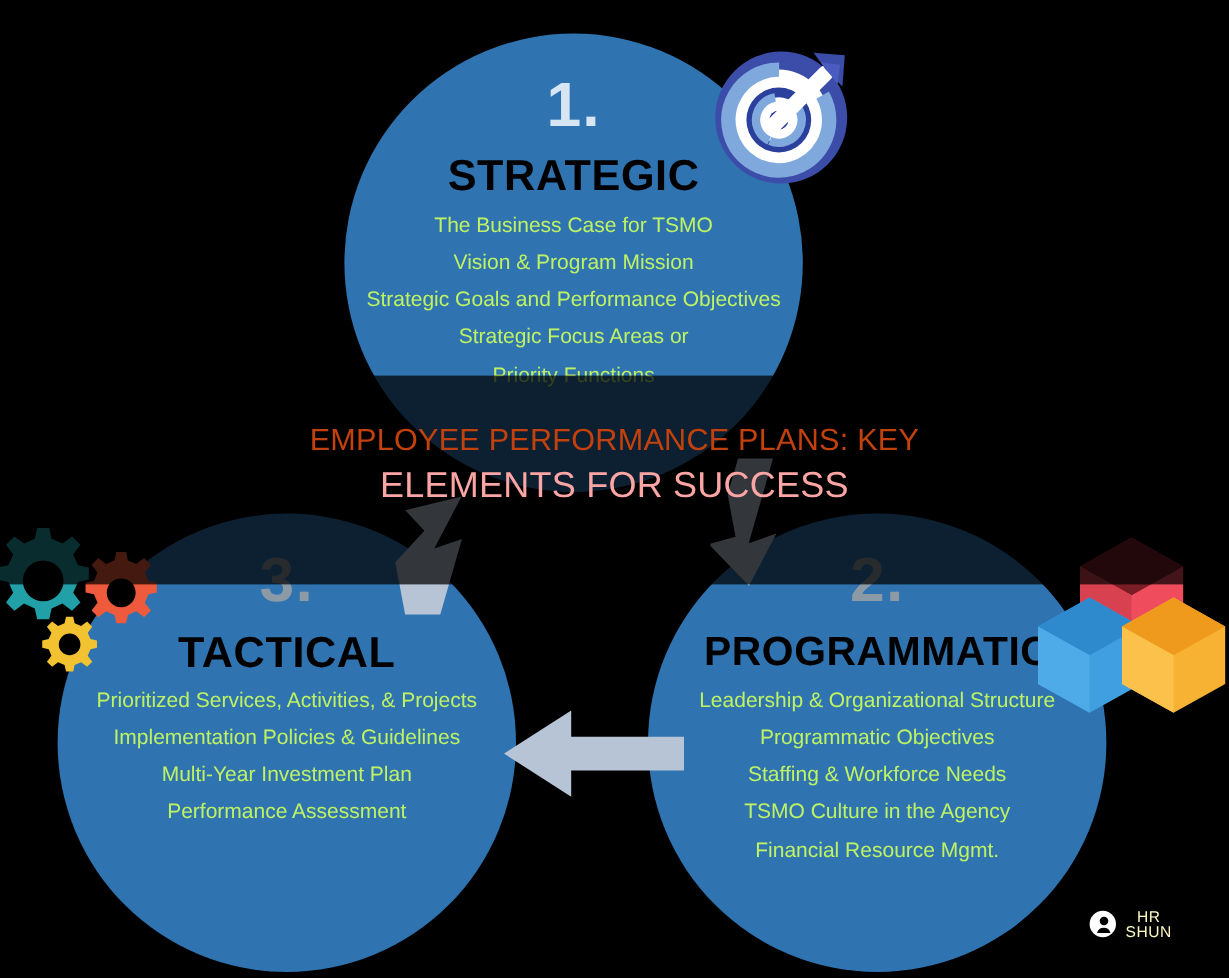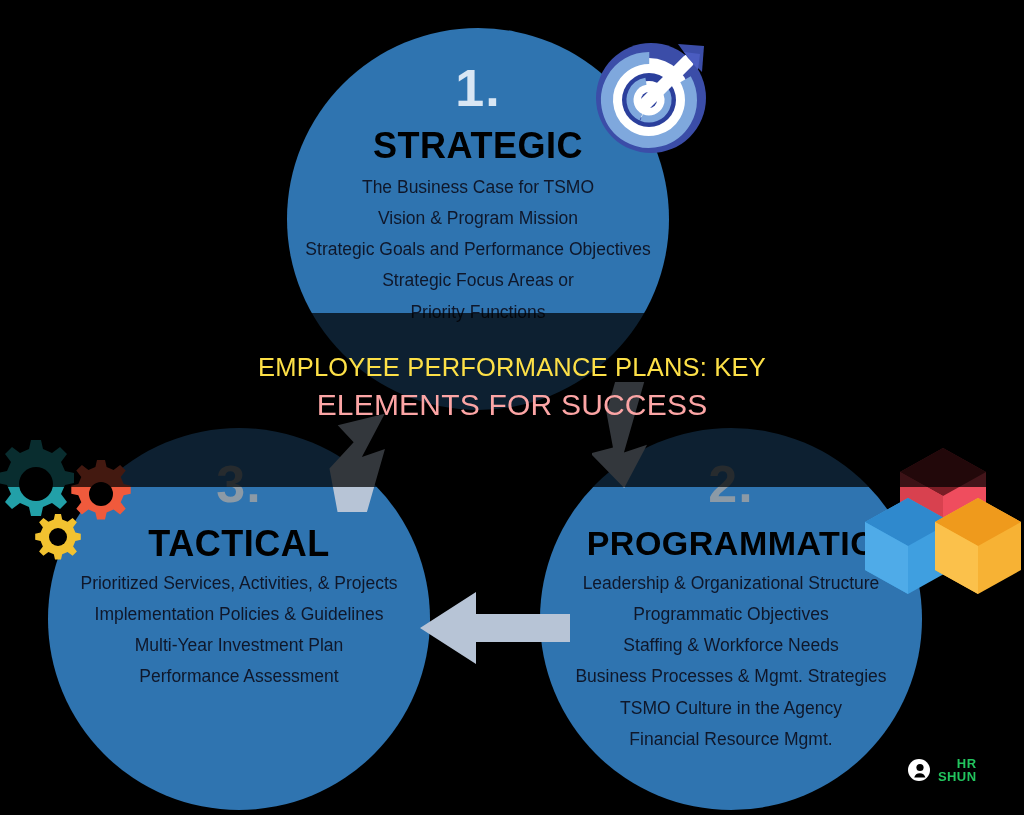--- a/index.html
+++ b/index.html
@@ -72,21 +72,21 @@
     line-height: 1;
   }
   #title-1 { top: 100px; }
   #title-2 { top: 98px; font-size: 34px; }
   #title-3 { top: 98px; }
 
   .bullets {
     position: absolute;
     left: -12px;
     right: -12px;
-    color: #0f172a;
+    color: #bef264;
   }
   .bullets div {
     font-size: 17.5px;
     line-height: 1.78;
     white-space: nowrap;
   }
   #bullets-1 { top: 144px; }
   #bullets-2 { top: 140px; }
   #bullets-3 { top: 140px; }
 
@@ -135,21 +135,21 @@
     position: absolute;
     left: 0;
     top: 352px;
     width: 1024px;
     text-align: center;
     z-index: 6;
   }
   #caption-line-1 {
     display: block;
     font-size: 25.5px;
-    color: #fde047;
+    color: #c2410c;
     letter-spacing: 0.2px;
     line-height: 1.18;
   }
   #caption-line-2 {
     display: block;
     font-size: 30px;
     color: #fca5a5;
     letter-spacing: 0.2px;
     line-height: 1.55;
   }
@@ -159,25 +159,25 @@
     position: absolute;
     left: 907px;
     top: 757px;
     display: flex;
     align-items: center;
     gap: 7px;
     z-index: 7;
   }
   #watermark-text {
     font-size: 13px;
-    font-weight: bold;
-    color: #22c55e;
+    font-weight: normal;
+    color: #fef9c3;
     line-height: 1.02;
     letter-spacing: 0.4px;
-    text-align: right;
+    text-align: center;
     white-space: pre;
   }
 </style>
 </head>
 <body>
 
 <div id="stage">
 
   <div class="circle" id="circle-strategic">
     <div class="step-num" id="num-1">1.</div>
@@ -202,21 +202,20 @@
     </div>
   </div>
 
   <div class="circle" id="circle-programmatic">
     <div class="step-num" id="num-2">2.</div>
     <div class="step-title" id="title-2">PROGRAMMATIC</div>
     <div class="bullets" id="bullets-2">
       <div>Leadership &amp; Organizational Structure</div>
       <div>Programmatic Objectives</div>
       <div>Staffing &amp; Workforce Needs</div>
-      <div>Business Processes &amp; Mgmt. Strategies</div>
       <div>TSMO Culture in the Agency</div>
       <div>Financial Resource Mgmt.</div>
     </div>
   </div>
 
   <svg class="arrow" id="arrow-1-2" viewBox="0 0 90 130">
     <path d="M6 0 L34 0 L34 74 L54 60 L44 108 L2 84 L22 72 L6 40 Z" fill="#b7c4d6" transform="rotate(16 45 65)"></path>
   </svg>
   <svg class="arrow" id="arrow-3-1" viewBox="0 0 90 130">
     <path d="M56 130 L84 130 L84 56 L64 70 L74 22 L32 46 L52 58 L36 90 Z" fill="#b7c4d6" transform="rotate(16 45 65)"></path>

